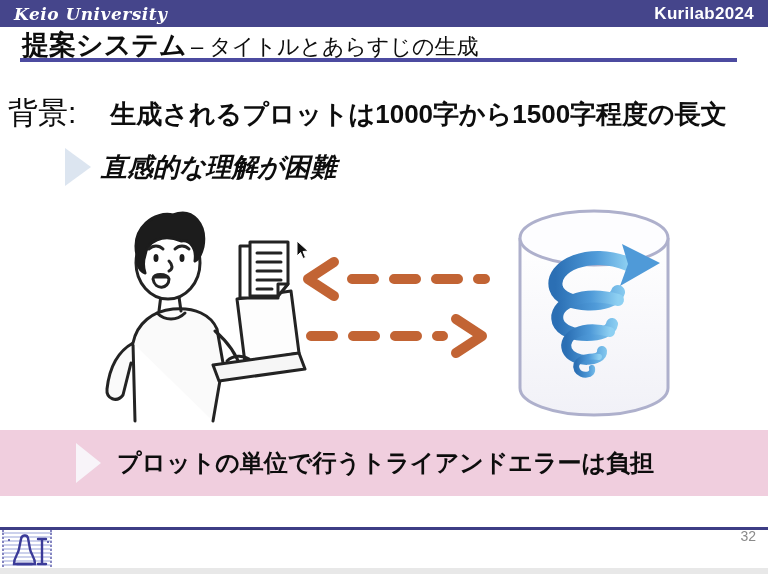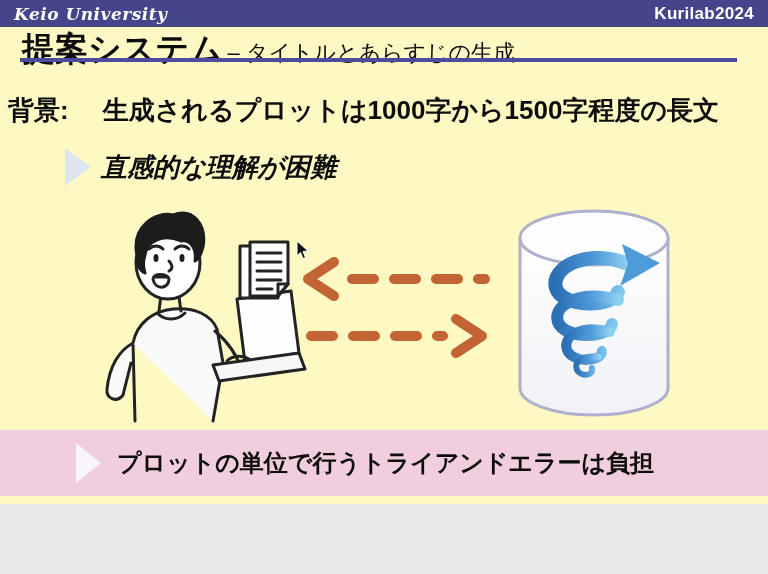--- a/index.html
+++ b/index.html
@@ -1,38 +1,38 @@
 <!DOCTYPE html>
 <html><head>
 <meta charset="utf-8">
 <style>
   html,body{margin:0;padding:0;background:#e8e8e8;}
   .slide{
-    position:relative;width:768px;height:504px;background:#fef9c3;overflow:hidden;
+    position:relative;width:768px;height:568px;background:#ffffff;overflow:hidden;
     font-family:"Liberation Sans","DejaVu Sans",sans-serif;
   }
   
   .header-bar{
     position:absolute;top:0;left:0;width:768px;height:27px;background:#45458b;
     display:flex;justify-content:space-between;align-items:center;
     padding:0 14px;box-sizing:border-box;color:#fff;
   }
   .keio-script{
     font-family:"DejaVu Serif","Liberation Serif",serif;
     font-style:italic;font-weight:bold;font-size:17px;letter-spacing:.5px;
   }
   .kurilab{font-weight:bold;font-size:17px;letter-spacing:.3px;margin-left:32px;}
   
   .title-row{position:absolute;top:27px;left:22px;width:730px;white-space:nowrap;color:#0d0d0d;}
-  .title-main{font-size:33px;font-weight:bold;}
+  .title-main{font-size:27px;font-weight:bold;}
   .title-sub{font-size:22px;font-weight:normal;}
   .title-underline{position:absolute;top:58px;left:20px;width:717px;height:4px;background:#4c4ba0;}
   
   .bg-row{position:absolute;top:93px;left:8px;display:flex;align-items:baseline;color:#0d0d0d;white-space:nowrap;}
-  .bg-label{font-size:26px;font-weight:bold;}
+  .bg-label{font-size:30px;font-weight:normal;}
   .bg-text{font-size:26px;font-weight:bold;margin-left:34px;}
   
   .bullet1-row{position:absolute;top:148px;left:65px;display:flex;align-items:center;font-style:italic;}
   .tri-blue{width:0;height:0;border-left:26px solid #dce5f0;border-top:19px solid transparent;border-bottom:19px solid transparent;}
   .bullet1-text{font-size:26px;font-weight:bold;color:#0d0d0d;margin-left:10px;white-space:nowrap;}
   
   .illus{position:absolute;}
   
   .pink-band{
     position:absolute;top:430px;left:0;width:768px;height:66px;background:#f0cede;

